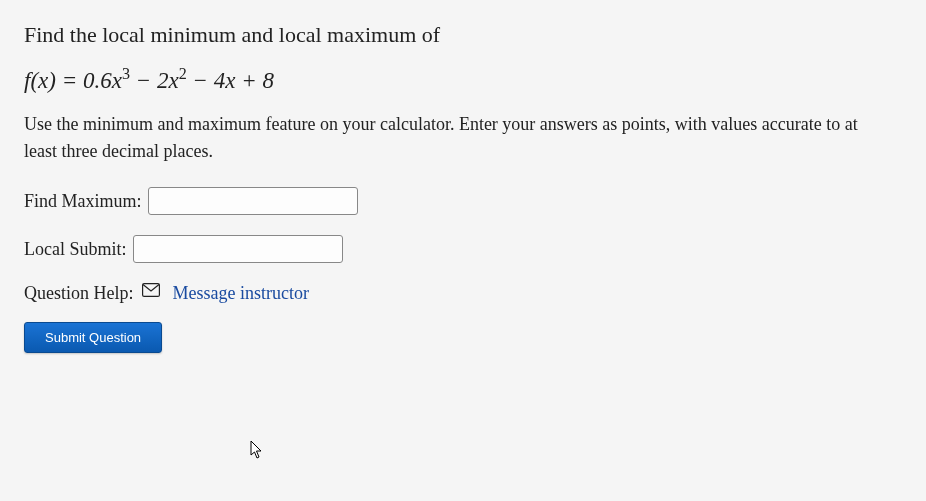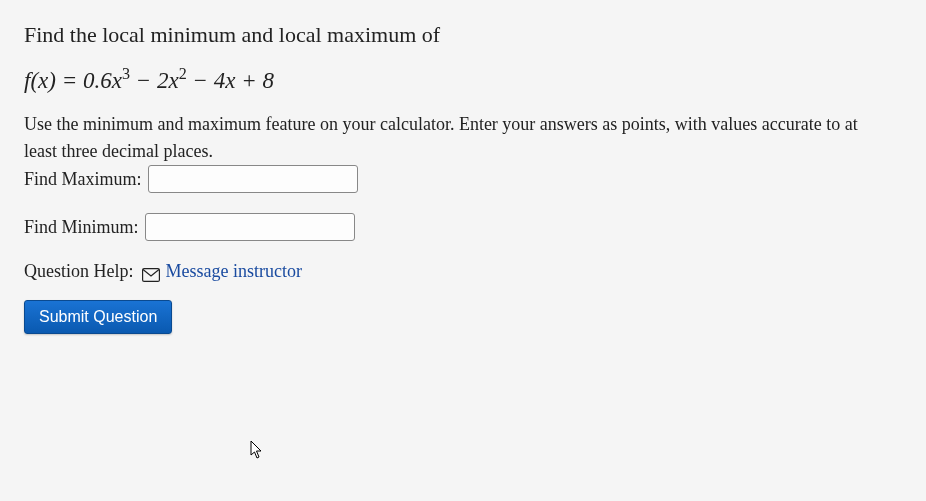--- a/index.html
+++ b/index.html
@@ -13,42 +13,42 @@
       position: relative;
     }
     .prompt-line { font-size: 22px; margin-bottom: 14px; line-height: 1.4; }
     .formula {
       font-family: Liberation Serif, serif;
       font-style: italic;
       font-size: 23px;
       margin-bottom: 18px;
     }
     .formula sup { font-size: 0.7em; vertical-align: super; font-style: normal; }
-    .instruction { font-size: 18px; line-height: 1.5; max-width: 870px; }
+    .instruction { font-size: 18px; line-height: 1.5; margin-bottom: 22px; max-width: 870px; }
     .field-row { display: flex; align-items: center; margin-bottom: 20px; }
     .field-label { font-size: 18px; margin-right: 6px; }
     .text-input {
       border: 1px solid #888;
       background: #fdfdfd;
       height: 28px;
       width: 210px;
       padding: 2px 6px;
       font-size: 15px;
       border-radius: 3px;
     }
     .help-row { display: flex; align-items: center; font-size: 18px; margin-bottom: 18px; gap: 8px; }
-    .help-link { display: inline-flex; align-items: flex-end; gap: 6px; color: #1a4ba0; cursor: pointer; text-decoration: none; }
+    .help-link { display: inline-flex; align-items: flex-start; gap: 13px; color: #1a4ba0; cursor: pointer; text-decoration: none; }
     .mail-icon { display: inline-flex; }
     .submit-btn {
       background: #0b63c4;
       background: linear-gradient(#1a73d4, #0a59b0);
       color: #fff;
       border: 1px solid #0a4a90;
-      padding: 7px 14px;
-      font-size: 16px;
+      padding: 7px 20px;
+      font-size: 13px;
       border-radius: 3px;
       cursor: pointer;
       box-shadow: 0 1px 2px rgba(0,0,0,0.2);
     }
     .cursor {
       position: absolute;
       left: 250px;
       top: 440px;
       pointer-events: none;
     }
@@ -63,21 +63,21 @@
 <div class="formula">f(x) = 0.6x<sup>3</sup> − 2x<sup>2</sup> − 4x + 8</div>
 
 <div class="instruction">Use the minimum and maximum feature on your calculator. Enter your answers as points, with values accurate to at least three decimal places.</div>
 
 <div class="field-row">
   <span class="field-label">Find Maximum:</span>
   <input type="text" class="text-input" value="" style="">
 </div>
 
 <div class="field-row">
-  <span class="field-label">Find Minimum:</span>
+  <span class="field-label">Local Submit:</span>
   <input type="text" class="text-input" value="" style="">
 </div>
 
 <div class="help-row">
   <span>Question Help:</span>
   <a class="help-link">
     <span class="mail-icon">
       <svg width="18" height="14" viewBox="0 0 18 14" fill="none" stroke="#222" stroke-width="1.2">
         <rect x="0.6" y="0.6" width="16.8" height="12.8" rx="1.5"></rect>
         <path d="M1 1.5 L9 8 L17 1.5"></path>

